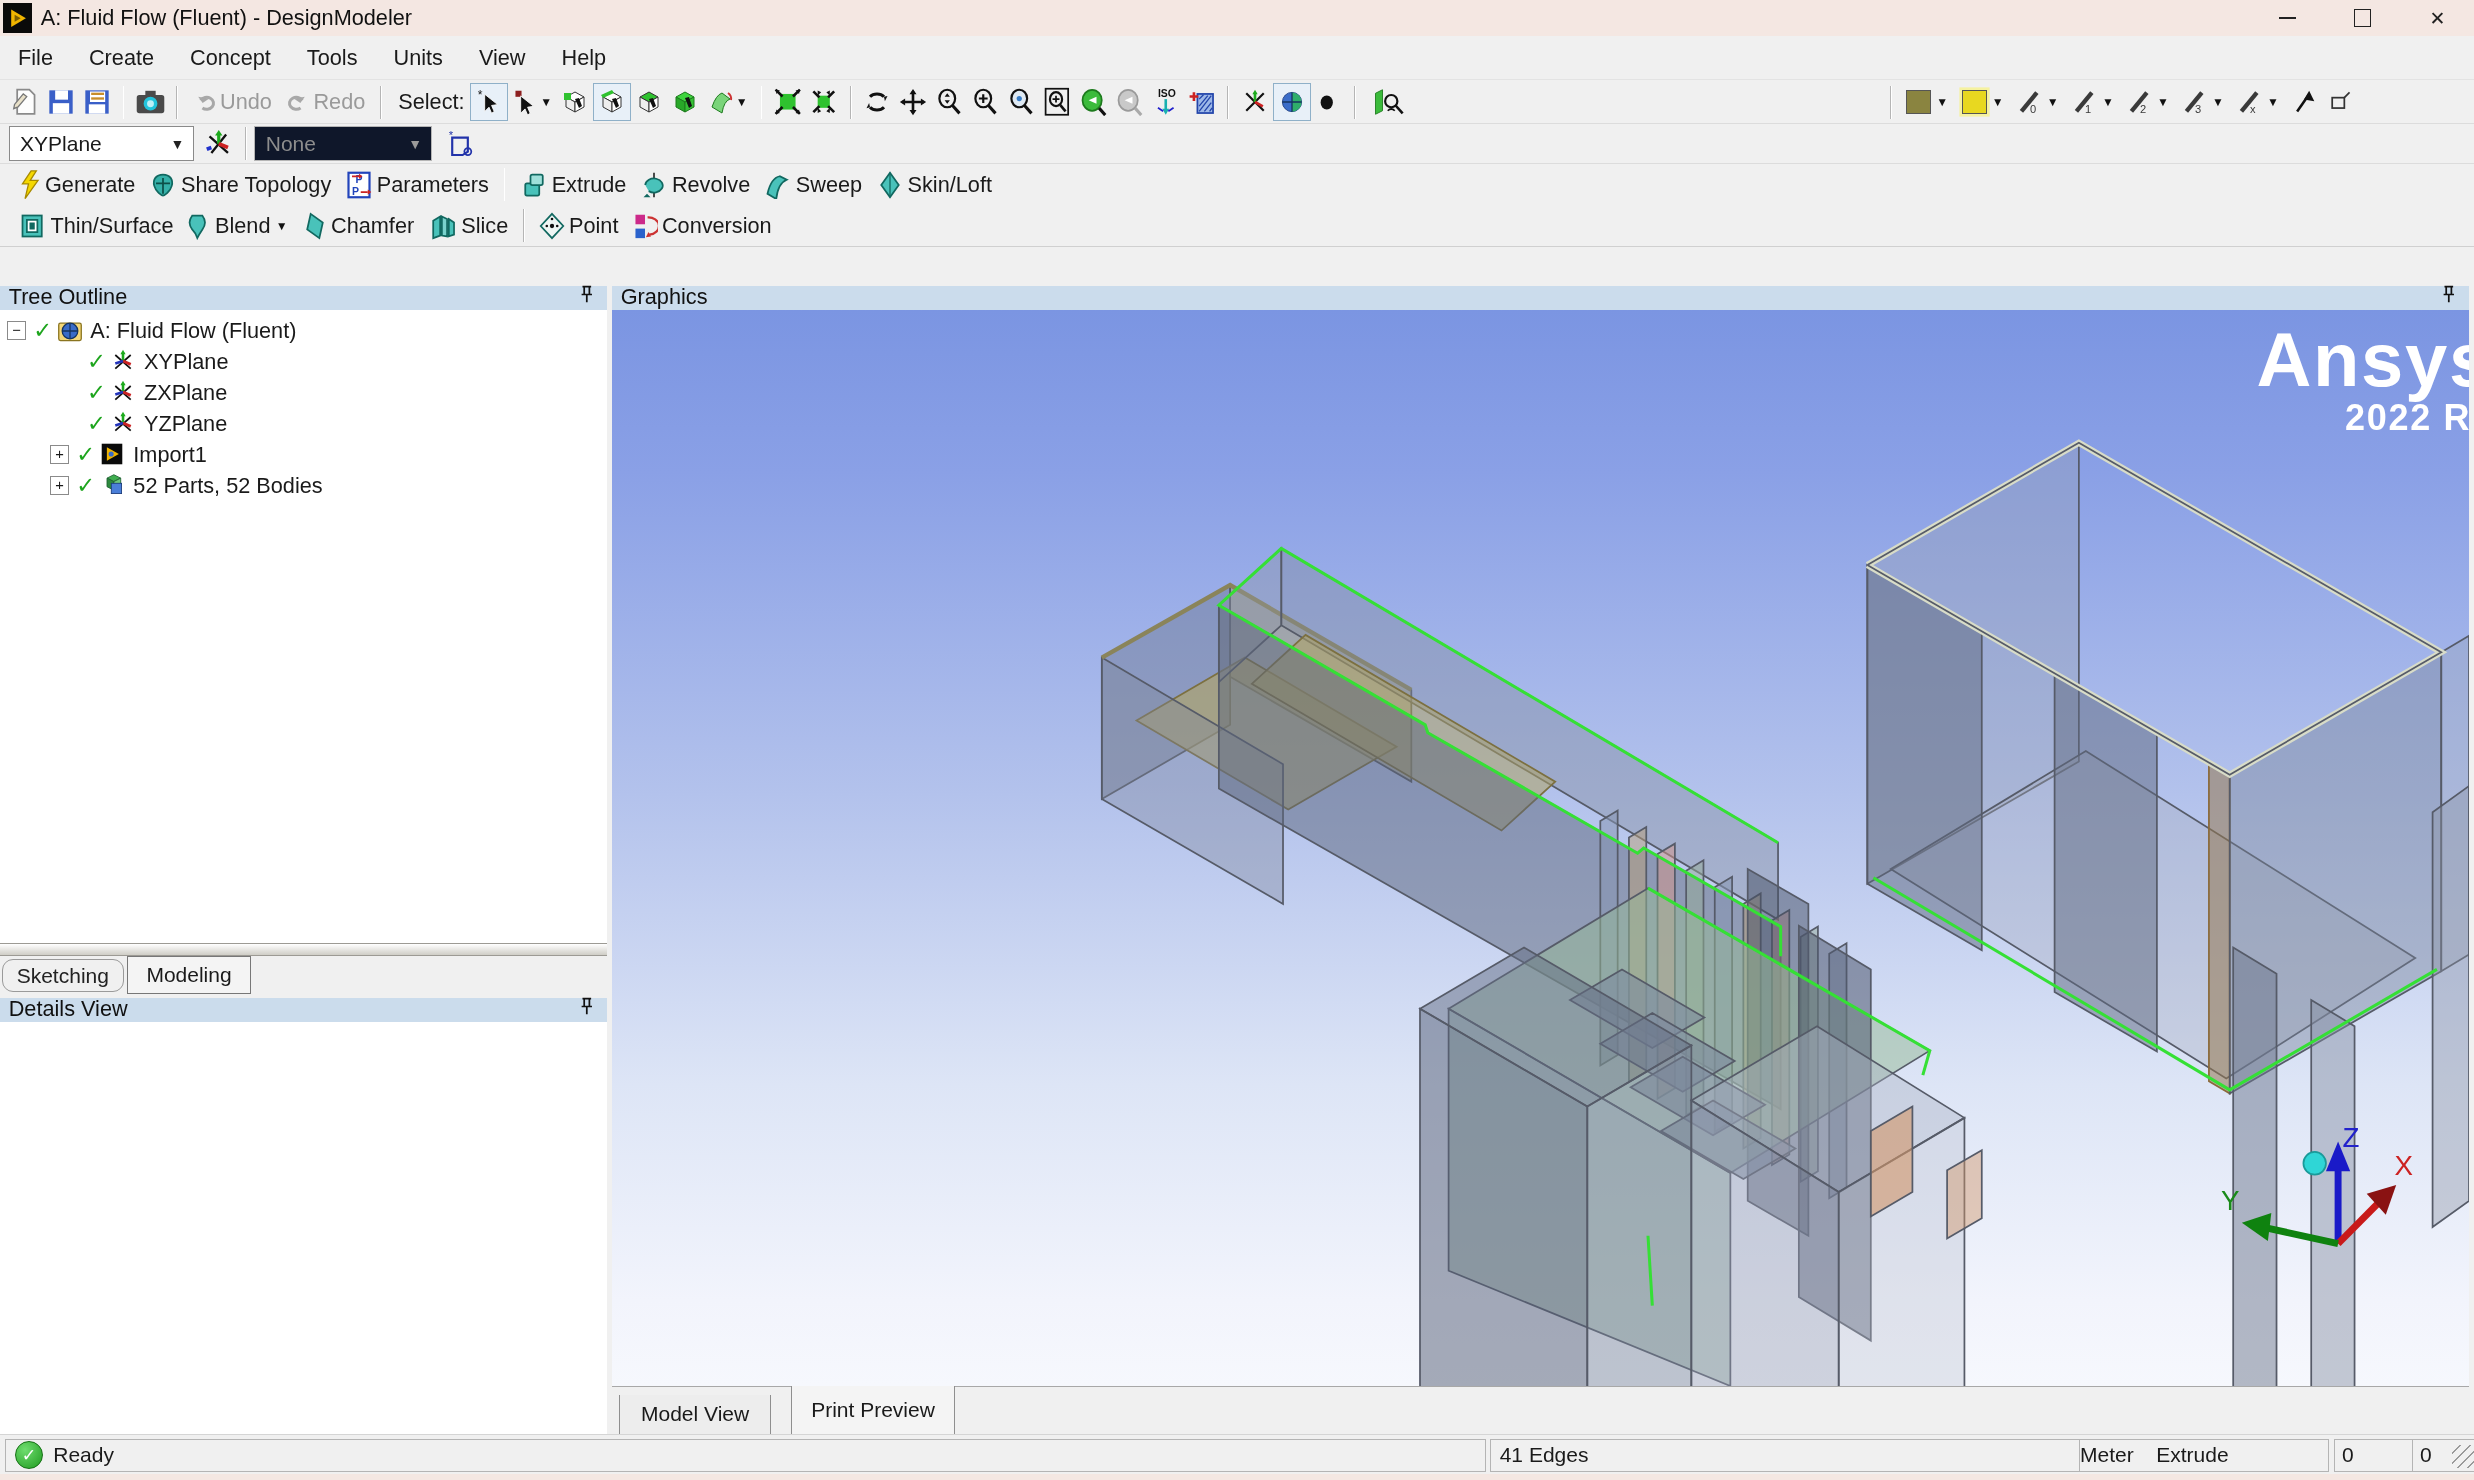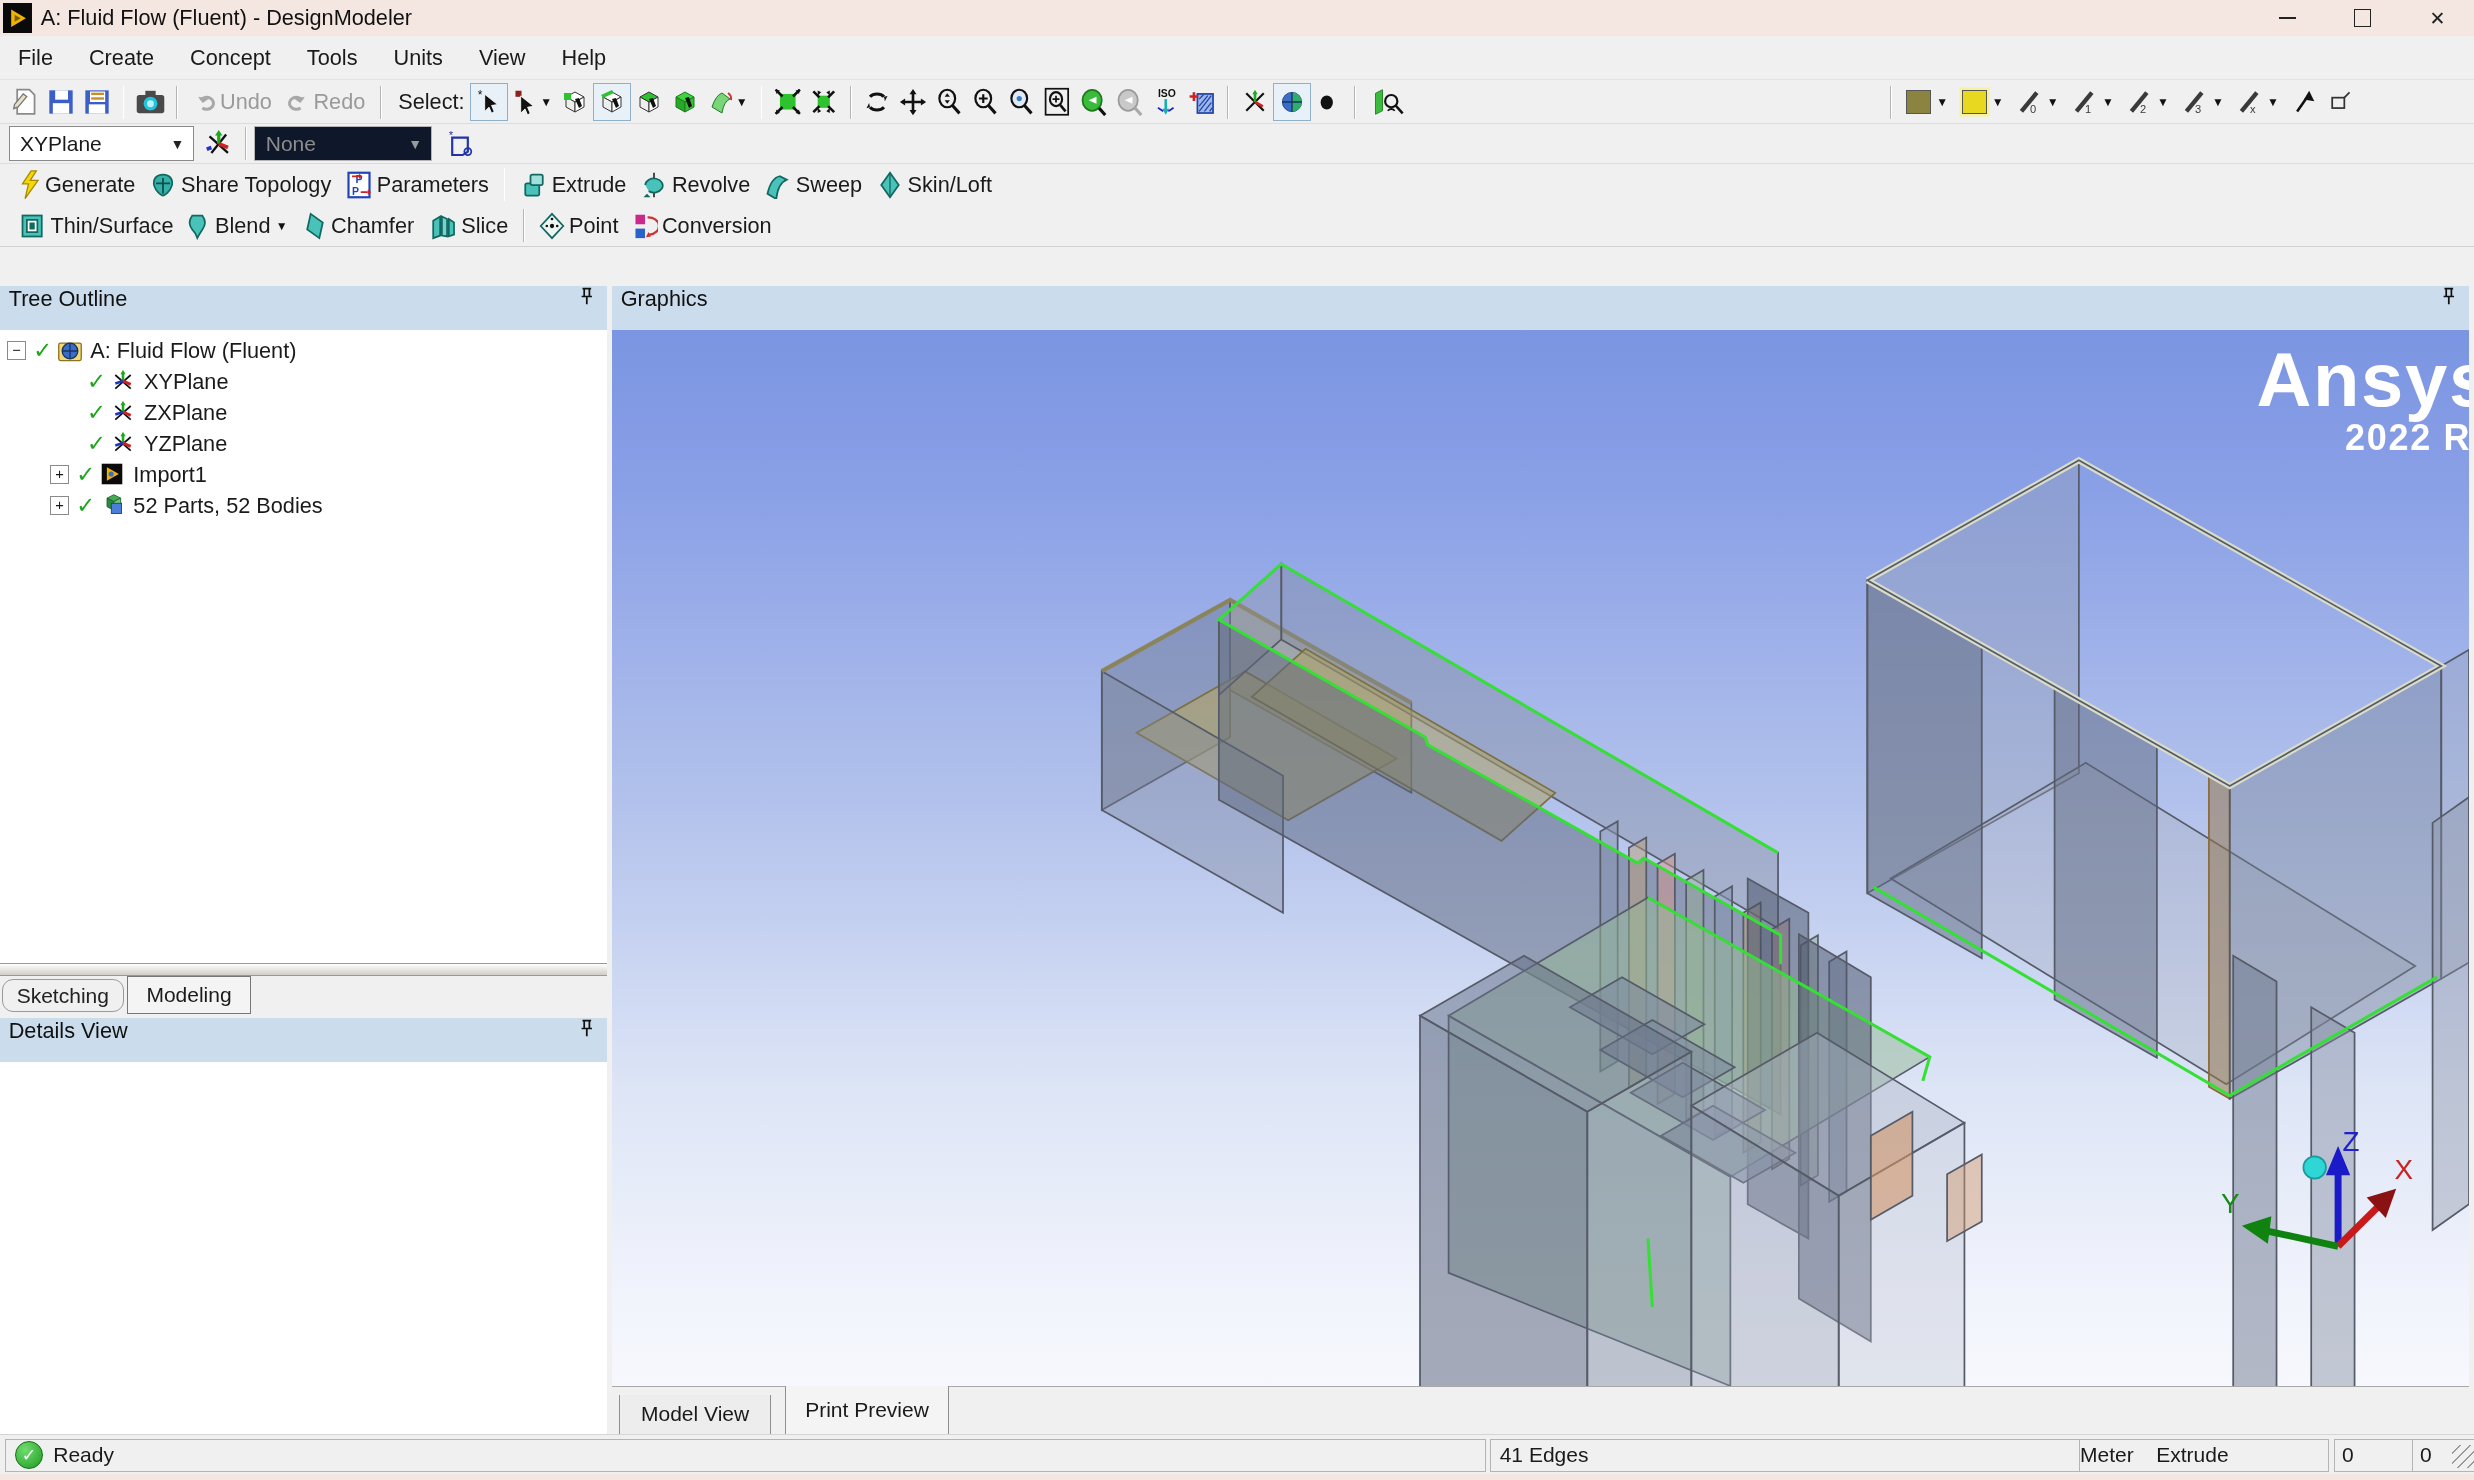--- a/index.html
+++ b/index.html
@@ -34,21 +34,21 @@
   .tbtn{display:inline-flex;align-items:center;gap:3.5px;padding:0 7px;height:36px;font-size:21.7px;}
   .boxed{border:0.9px solid #8fb0c8;background:#e8f0f8;}
   .ddarrow{font-size:12px;color:#111;margin-left:1.7px;}
   .combo{height:33px;background:#fff;border:0.9px solid #8a8a8a;display:flex;align-items:center;font-size:21px;padding-left:10.4px;position:relative;}
   .combo .arr{margin-left:auto;margin-right:8.7px;font-size:14px;color:#222;}
   .combo.disabled{background:#0f172a;color:#8d8d8d;border-color:#b5b5b5;}
   .rightgroup{margin-left:auto;margin-right:117px;display:flex;align-items:center;}
   .colorsq{width:22.5px;height:22.5px;border:0.9px solid #555;}
   
   .left-panel{position:absolute;left:0;top:286px;width:607px;bottom:46px;background:#ffffff;border-right:5.2px solid #f0f0f0;display:flex;flex-direction:column;}
-  .panel-header{height:44px;background:#cbdcec;display:flex;align-items:flex-start;font-size:21.7px;padding-left:8.7px;color:#111;flex:0 0 auto;}
+  .panel-header{height:24px;background:#cbdcec;display:flex;align-items:flex-end;font-size:21.7px;padding-left:8.7px;color:#111;flex:0 0 auto;}
   .pin{margin-left:auto;margin-right:12px;}
   .tree-body{height:628px;background:#fff;overflow:hidden;padding-top:5.2px;flex:0 0 auto;}
   .tree-row{display:flex;align-items:center;height:31px;font-size:21.7px;}
   .expander{width:17.3px;height:17.3px;border:0.9px solid #8a8a8a;background:#fff;display:flex;align-items:center;justify-content:center;font-size:14.7px;line-height:1;margin-right:7px;flex:0 0 auto;}
   .check{color:#1ea51e;font-size:22.5px;font-weight:bold;margin-right:5.2px;}
   .ticon{width:26px;height:26px;margin-right:7px;display:inline-flex;}
   .hsplit{height:10.4px;background:linear-gradient(#ffffff,#cfcdc6);border-top:0.9px solid #9c9a94;border-bottom:0.9px solid #9c9a94;flex:0 0 auto;}
   .ltabs{height:42px;background:#f0f0f0;display:flex;align-items:flex-start;padding-left:1.7px;flex:0 0 auto;}
   .ltab{border:0.9px solid #9a9a9a;background:#f0f0f0;font-size:21px;padding:3.5px 14px;margin-right:3.5px;}
   .ltab.active{border:1.7px solid #777;background:#f4f4f4;padding:6px 18px;margin-top:0px;}
@@ -63,21 +63,21 @@
   .brand .nm{font-size:76px;font-weight:bold;letter-spacing:1.7px;}
   .brand .ver{font-size:36px;font-weight:bold;margin-top:1.7px;letter-spacing:1.7px;}
   .ruler{position:absolute;left:630px;top:971px;width:625px;height:104px;font-weight:600;color:#1c1c1c;}
   .ruler .lbl{position:absolute;font-size:27px;transform:translateX(-50%);}
   .ruler .bar{position:absolute;left:0;top:35px;width:620px;height:24px;border:2.6px solid #111;display:flex;background:#fff;}
   .ruler .segb{width:25%;height:100%;background:#0a0a0a;}
   .ruler .segw{width:25%;height:100%;background:#fdfdfd;}
   .vtabs{height:48px;background:#f0f0f0;border-top:1.7px solid #a8a8a8;display:flex;align-items:flex-end;padding-left:7px;flex:0 0 auto;}
   .vtab{font-size:21px;background:#f0f0f0;border:1.7px solid #8f8f8f;border-bottom:none;}
   .vtab.active{padding:7px 21px 8.7px 21px;border-top:none;background:#ededed;}
-  .vtab.other{padding:16px 19px 12px 19px;margin-left:14px;background:#f4f4f4;border:1.7px solid #8f8f8f;}
+  .vtab.other{padding:16px 19px 12px 19px;margin-left:20px;background:#f4f4f4;border:1.7px solid #8f8f8f;}
   
   .statusbar{position:absolute;left:0;bottom:7px;width:100%;height:39px;background:#f0f0f0;border-top:0.9px solid #d5d5d5;font-size:21px;}
   .sb-box{position:absolute;top:3.5px;height:31px;border:0.9px solid #b4b4b4;display:flex;align-items:center;background:#f0f0f0;}
   .ready-ic{width:26px;height:26px;border-radius:50%;background:radial-gradient(circle at 35% 30%,#6fdd6f,#1f9a1f);border:0.9px solid #157015;color:#fff;font-size:17.3px;font-weight:bold;display:flex;align-items:center;justify-content:center;margin:0 10.4px 0 8.7px;}
   .grip{position:absolute;right:2.6px;bottom:2.6px;width:22.5px;height:22.5px;
     background:repeating-linear-gradient(135deg,transparent 0 5.2px,#9a9a9a 5.2px 7px);}
   .bottom-strip{position:absolute;left:0;bottom:0;width:100%;height:7px;background:#f4e7e2;}
   .right-strip{position:absolute;right:0;top:286px;width:6px;bottom:46px;background:#f0f0f0;}
 </style>
 </head>

